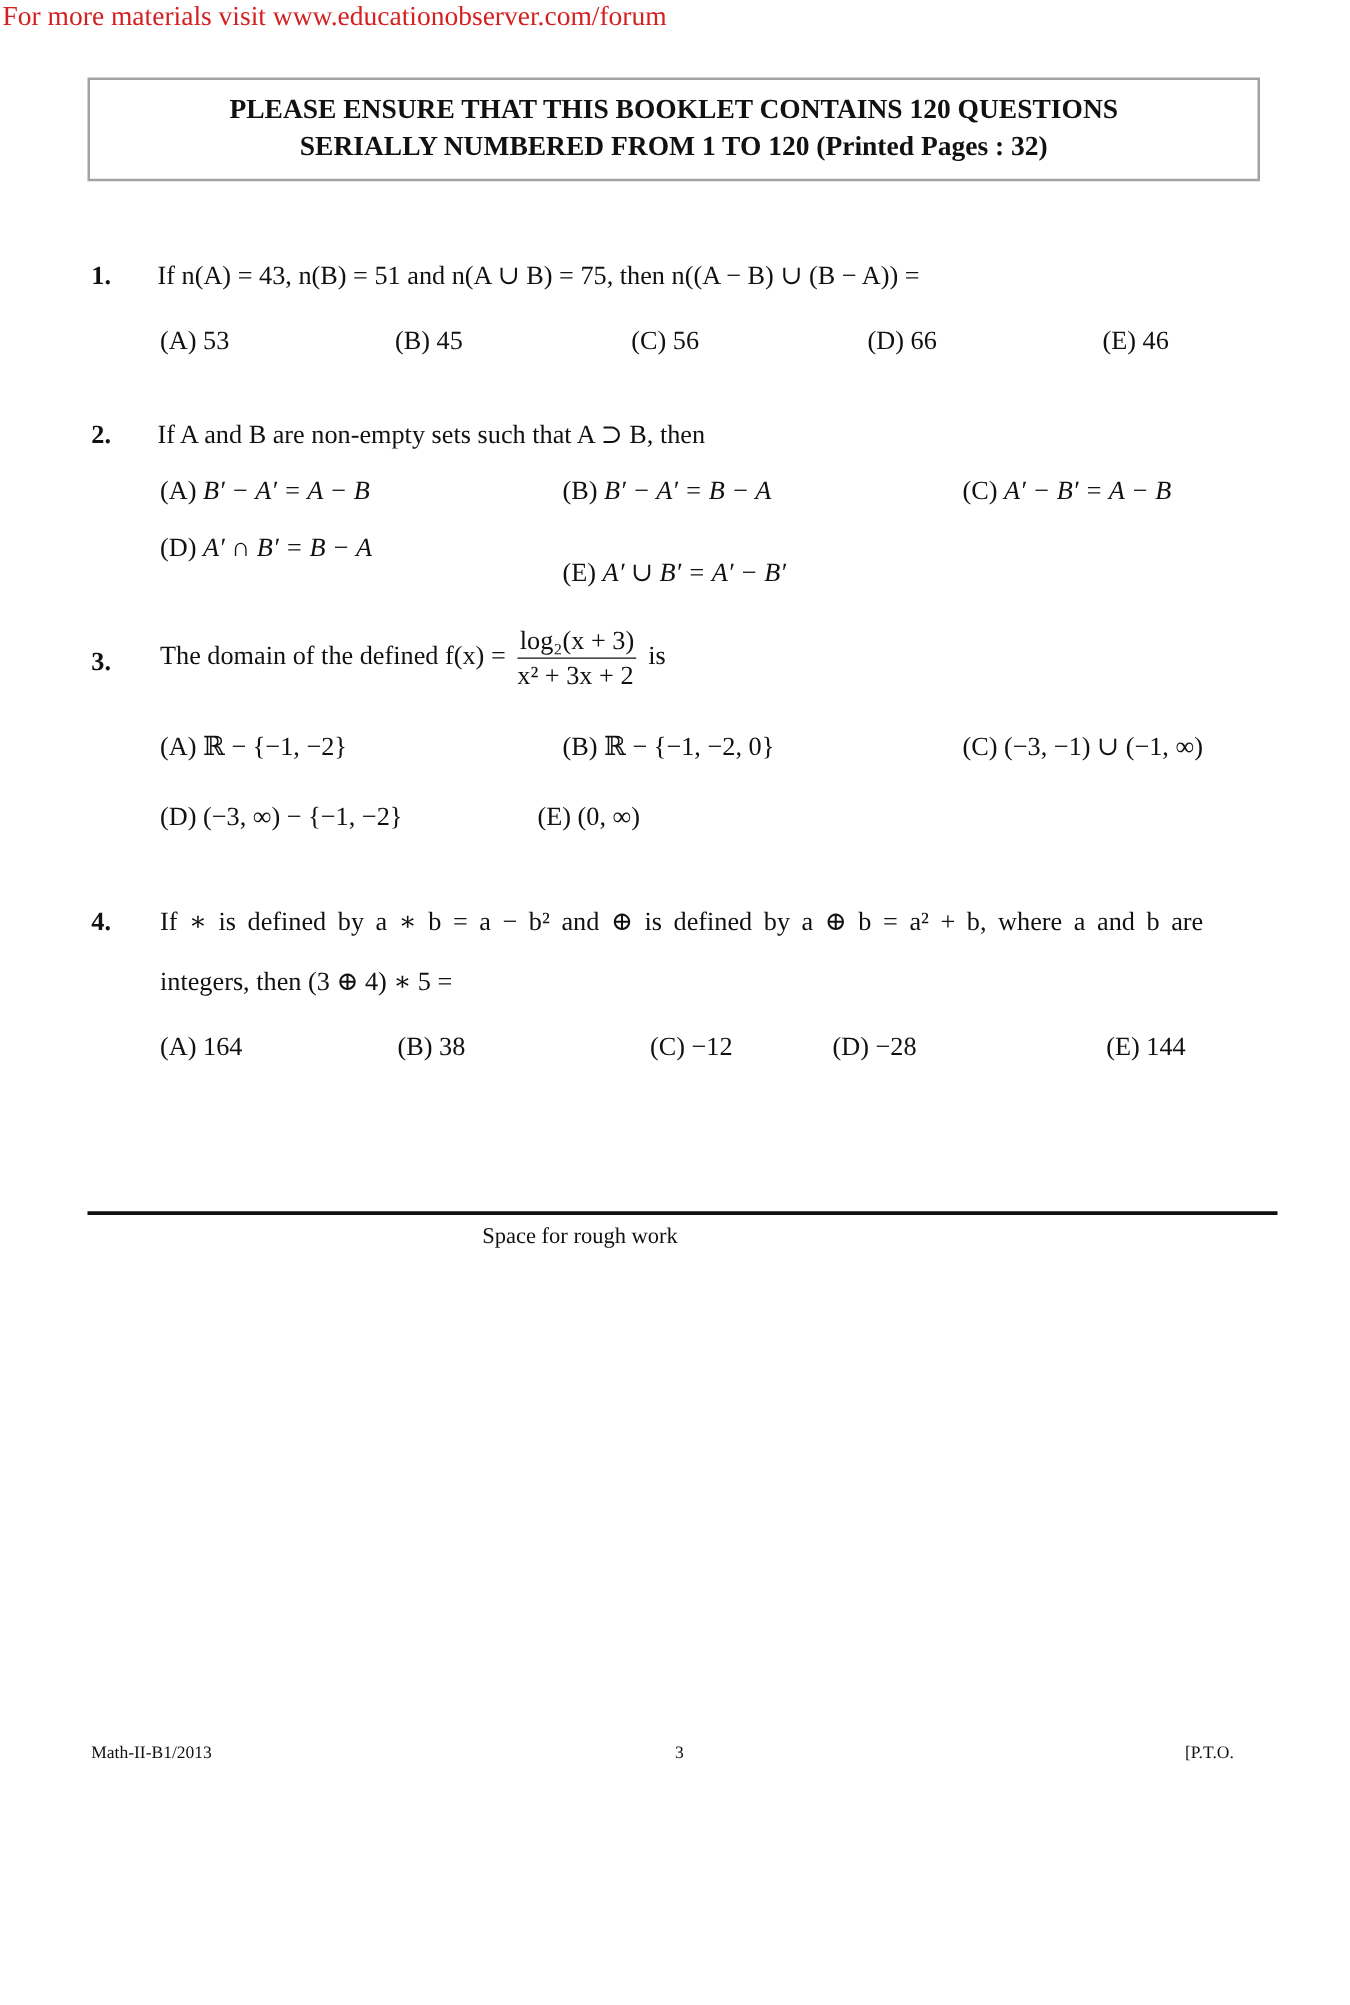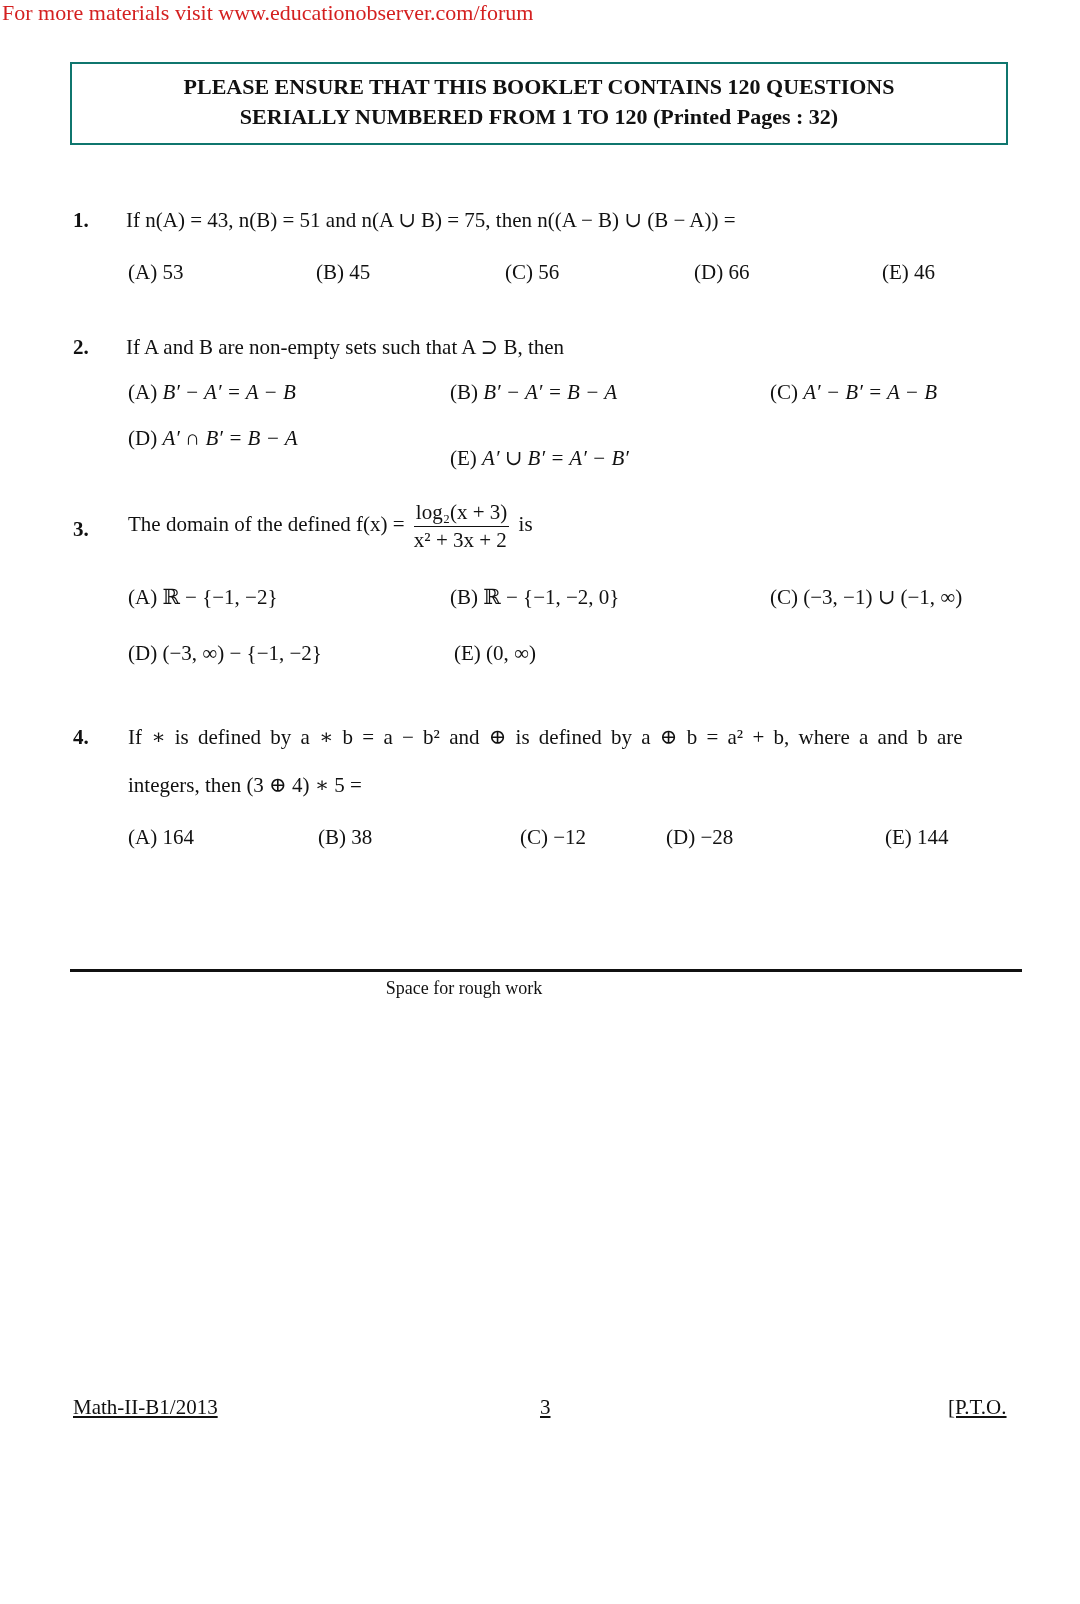--- a/index.html
+++ b/index.html
@@ -1,32 +1,32 @@
 <!DOCTYPE html>
 <html><head>
 <meta charset="utf-8">
 <style>
   html, body { margin:0; padding:0; background:#ffffff; }
   body { width:1080px; height:1604px; position:relative; overflow:hidden;
          font-family:"Liberation Serif", "DejaVu Serif", serif; color:#111; }
   .abs { position:absolute; white-space:nowrap; }
   .promo { left:2px; top:0px; font-family:Liberation Serif, serif; font-size:22px; color:#d42020; }
   .notice-box { position:absolute; left:70px; top:62px; width:938px; height:83px;
-                border:2px solid #0f766e; box-sizing:border-box; }
+                border:2px solid #a3a3a3; box-sizing:border-box; }
   .notice-line { position:absolute; left:0; width:100%; text-align:center; font-weight:bold; font-size:22px; }
   .qnum { font-weight:bold; font-size:21px; }
   .qtext { font-size:21px; }
   .opt { font-size:21px; }
   i { font-style:italic; }
   .frac { display:inline-block; vertical-align:middle; text-align:left; margin:0 4px; }
   .frac .num { display:block; border-bottom:1.5px solid #111; padding:0 2px 1px; }
   .frac .den { display:block; padding-top:1px; }
   .rule { position:absolute; left:70px; top:969px; width:952px; height:0; border-top:3px solid #111; }
   .rough { left:0; width:928px; text-align:center; top:978px; font-size:18px; }
-  .footer { font-size:21px; top:1395px;text-decoration:underline; }
+  .footer { font-size:14px; top:1395px; }
 </style>
 </head>
 <body>
 
 <div class="abs promo">For more materials visit www.educationobserver.com/forum</div>
 
 <div class="notice-box">
   <div class="notice-line" style="top:10px;">PLEASE ENSURE THAT THIS BOOKLET CONTAINS 120 QUESTIONS</div>
   <div class="notice-line" style="top:40px;">SERIALLY NUMBERED FROM 1 TO 120 (Printed Pages : 32)</div>
 </div>
@@ -58,21 +58,21 @@
     <span class="frac">
       <span class="num">log₂(x + 3)</span>
       <span class="den">x² + 3x + 2</span>
     </span>
     <span>is</span>
   </span>
   <span class="abs opt" style="left:128px; top:585px;"><span>(A)</span> <span>ℝ − {−1, −2}</span></span>
   <span class="abs opt" style="left:450px; top:585px;"><span>(B)</span> <span>ℝ − {−1, −2, 0}</span></span>
   <span class="abs opt" style="left:770px; top:585px;"><span>(C)</span> <span>(−3, −1) ∪ (−1, ∞)</span></span>
   <span class="abs opt" style="left:128px; top:641px;"><span>(D)</span> <span>(−3, ∞) − {−1, −2}</span></span>
-  <span class="abs opt" style="left:454px; top:641px;"><span>(E)</span> <span>(0, ∞)</span></span>
+  <span class="abs opt" style="left:430px; top:641px;"><span>(E)</span> <span>(0, ∞)</span></span>
 </div>
 
 <div>
   <span class="abs qnum" style="left:73px; top:725px;">4.</span>
   <span class="abs qtext" style="left:128px; top:725px; word-spacing:4px;">If ∗ is defined by a ∗ b = a − b² and ⊕ is defined by a ⊕ b = a² + b, where a and b are</span>
   <span class="abs qtext" style="left:128px; top:773px;">integers, then (3 ⊕ 4) ∗ 5 =</span>
   <span class="abs opt" style="left:128px; top:825px;"><span>(A)</span> <span>164</span></span>
   <span class="abs opt" style="left:318px; top:825px;"><span>(B)</span> <span>38</span></span>
   <span class="abs opt" style="left:520px; top:825px;"><span>(C)</span> <span>−12</span></span>
   <span class="abs opt" style="left:666px; top:825px;"><span>(D)</span> <span>−28</span></span>

